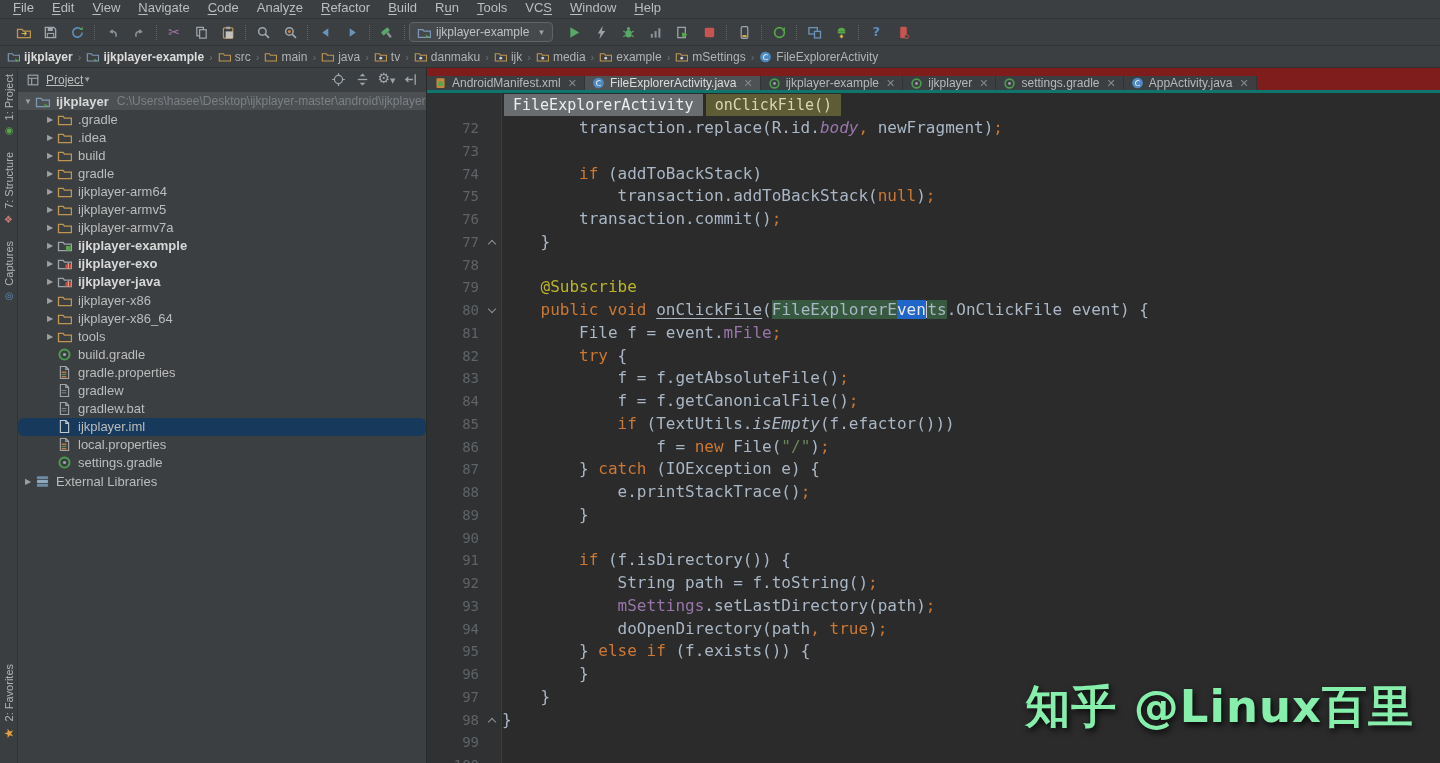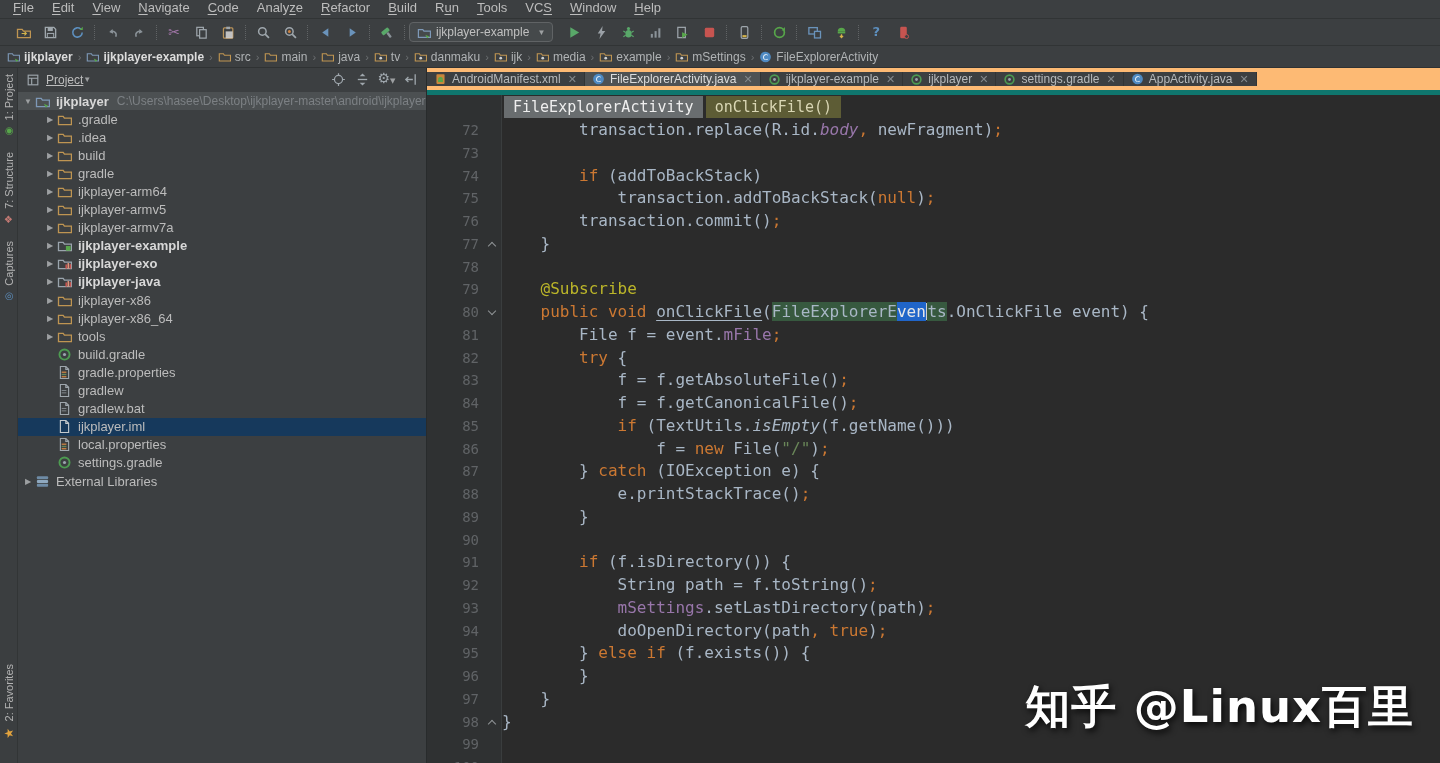--- a/index.html
+++ b/index.html
@@ -44,30 +44,30 @@
   
   .project{width:408px;flex:none;background:#3c3f41;display:flex;flex-direction:column;border-right:1px solid #282b2c;}
   .project-header{height:23px;display:flex;align-items:center;padding:0 8px 0 7px;font-size:12px;color:#bdbdbd;}
   .ph-title{margin:0 0 0 5px;text-decoration:underline;}
   .ph-caret{font-size:8px;color:#9da0a2;}
   .ph-icons{margin-left:auto;display:flex;gap:9px;align-items:center;}
   .ph-icons .tb-icon{width:15px;height:15px;}
   .tree{flex:1;font-size:13px;overflow:hidden;padding-top:1px;}
   .tree-row{height:18.1px;display:flex;align-items:center;white-space:nowrap;cursor:default;}
   .tree-row.grey{background:#4c5052;}
-  .tree-row.sel{background:#16395c;}
+  .tree-row.sel{background:#16395c;border-radius:6px;}
   .t-arrow{width:10px;text-align:center;font-size:8px;color:#9da0a2;flex:none;}
   .t-icon{width:17px;height:15px;margin:0 4px 0 2px;flex:none;display:flex;align-items:center;}
   .t-label{color:#bcbcbc;}
   .t-label.b{color:#d8d8d8;font-weight:bold;}
   .t-path{color:#7c8084;margin-left:8px;font-size:12px;}
 
   
   .editor{flex:1;display:flex;flex-direction:column;background:#2b2b2b;position:relative;min-width:0;}
-  .tabs{height:22px;display:flex;background:#fdba74;border-bottom:5px solid #0f766e;align-items:center;overflow:hidden;}
+  .tabs{height:22px;display:flex;background:#7f1d1d;border-bottom:3px solid #0f766e;align-items:flex-end;overflow:hidden;}
   .tab{display:flex;align-items:center;gap:5px;padding:0 7px;font-size:12px;color:#b6b9bb;
        border-right:1px solid #313435;background:#3c3f41;cursor:default;white-space:nowrap;}
   .tab.active{background:#4e5254;color:#dcdcdc;}
   .tab-close{color:#84898c;font-size:11px;margin-left:2px;}
   .editor-body{flex:1;display:flex;position:relative;font-family:"DejaVu Sans Mono",monospace;
                font-size:16px;line-height:22.75px;overflow:hidden;}
   .gutter{width:75px;flex:none;background:#2f3132;border-right:1px solid #3a3d3e;padding-top:24px;box-sizing:border-box;}
   .gutter-row{height:22.75px;position:relative;color:#606366;font-size:14px;text-align:right;padding-right:22px;}
   .fold{position:absolute;right:4px;top:7px;width:9px;height:9px;}
   .fold.up::before{content:"";position:absolute;left:1px;top:3px;width:5px;height:5px;
@@ -85,21 +85,21 @@
   .sg-m{color:#a9b7c6;text-decoration:underline;text-underline-offset:3px;text-align:right;}
   .sg-si{color:#a9b7c6;font-style:italic;}
   .sg-g{background:#37593f;color:#a9b7c6;}
   .sg-b{background:#2065c9;color:#e6e6e6;}
   .caret{display:inline-block;width:1.5px;height:17px;background:#cfcfcf;vertical-align:-3px;}
   .context-bar{position:absolute;top:1px;left:2px;display:flex;gap:3px;z-index:5;
                font-family:"DejaVu Sans Mono",monospace;font-size:15px;}
   .ctx-class{background:#696d6f;color:#eeeeee;padding:0 9px;line-height:22px;height:22px;}
   .ctx-method{background:#5d5c35;color:#d9d6b4;padding:0 9px;line-height:22px;height:22px;}
 
-  .watermark{position:absolute;right:26px;bottom:26px;font-size:45px;font-weight:bold;color:#ffffff;
+  .watermark{position:absolute;right:26px;bottom:26px;font-size:45px;font-weight:bold;color:#86efac;
              text-shadow:2px 3px 6px rgba(0,0,0,.85);letter-spacing:1px;z-index:9;
              font-family:"DejaVu Sans",sans-serif;}
 </style>
 </head>
 <body>
 
 <div class="ide">
   <div class="menubar" id="menubar">
       <span class="menu-item"><u>F</u>ile</span>
       <span class="menu-item"><u>E</u>dit</span>
@@ -817,21 +817,21 @@
             <div class="code-line"><span class="sg-d">            transaction.addToBackStack(</span><span class="sg-k">null</span><span class="sg-d">)</span><span class="sg-k">;</span></div>
             <div class="code-line"><span class="sg-d">        transaction.commit()</span><span class="sg-k">;</span></div>
             <div class="code-line"><span class="sg-d">    }</span></div>
             <div class="code-line"></div>
             <div class="code-line"><span class="sg-d">    </span><span class="sg-a">@Subscribe</span></div>
             <div class="code-line"><span class="sg-d">    </span><span class="sg-k">public</span><span class="sg-d"> </span><span class="sg-k">void</span><span class="sg-d"> </span><span class="sg-m">onClickFile</span><span class="sg-d">(</span><span class="sg-g">FileExplorerE</span><span class="sg-b">ven</span><span class="caret"></span><span class="sg-g">ts</span><span class="sg-d">.OnClickFile event) {</span></div>
             <div class="code-line"><span class="sg-d">        File f = event.</span><span class="sg-f">mFile</span><span class="sg-k">;</span></div>
             <div class="code-line"><span class="sg-d">        </span><span class="sg-k">try</span><span class="sg-d"> {</span></div>
             <div class="code-line"><span class="sg-d">            f = f.getAbsoluteFile()</span><span class="sg-k">;</span></div>
             <div class="code-line"><span class="sg-d">            f = f.getCanonicalFile()</span><span class="sg-k">;</span></div>
-            <div class="code-line"><span class="sg-d">            </span><span class="sg-k">if</span><span class="sg-d"> (TextUtils.</span><span class="sg-si">isEmpty</span><span class="sg-d">(f.getName()))</span></div>
+            <div class="code-line"><span class="sg-d">            </span><span class="sg-k">if</span><span class="sg-d"> (TextUtils.</span><span class="sg-si">isEmpty</span><span class="sg-d">(f.efactor()))</span></div>
             <div class="code-line"><span class="sg-d">                f = </span><span class="sg-k">new</span><span class="sg-d"> File(</span><span class="sg-s">"/"</span><span class="sg-d">)</span><span class="sg-k">;</span></div>
             <div class="code-line"><span class="sg-d">        } </span><span class="sg-k">catch</span><span class="sg-d"> (IOException e) {</span></div>
             <div class="code-line"><span class="sg-d">            e.printStackTrace()</span><span class="sg-k">;</span></div>
             <div class="code-line"><span class="sg-d">        }</span></div>
             <div class="code-line"></div>
             <div class="code-line"><span class="sg-d">        </span><span class="sg-k">if</span><span class="sg-d"> (f.isDirectory()) {</span></div>
             <div class="code-line"><span class="sg-d">            String path = f.toString()</span><span class="sg-k">;</span></div>
             <div class="code-line"><span class="sg-d">            </span><span class="sg-f">mSettings</span><span class="sg-d">.setLastDirectory(path)</span><span class="sg-k">;</span></div>
             <div class="code-line"><span class="sg-d">            doOpenDirectory(path</span><span class="sg-k">,</span><span class="sg-d"> </span><span class="sg-k">true</span><span class="sg-d">)</span><span class="sg-k">;</span></div>
             <div class="code-line"><span class="sg-d">        } </span><span class="sg-k">else</span><span class="sg-d"> </span><span class="sg-k">if</span><span class="sg-d"> (f.exists()) {</span></div>

